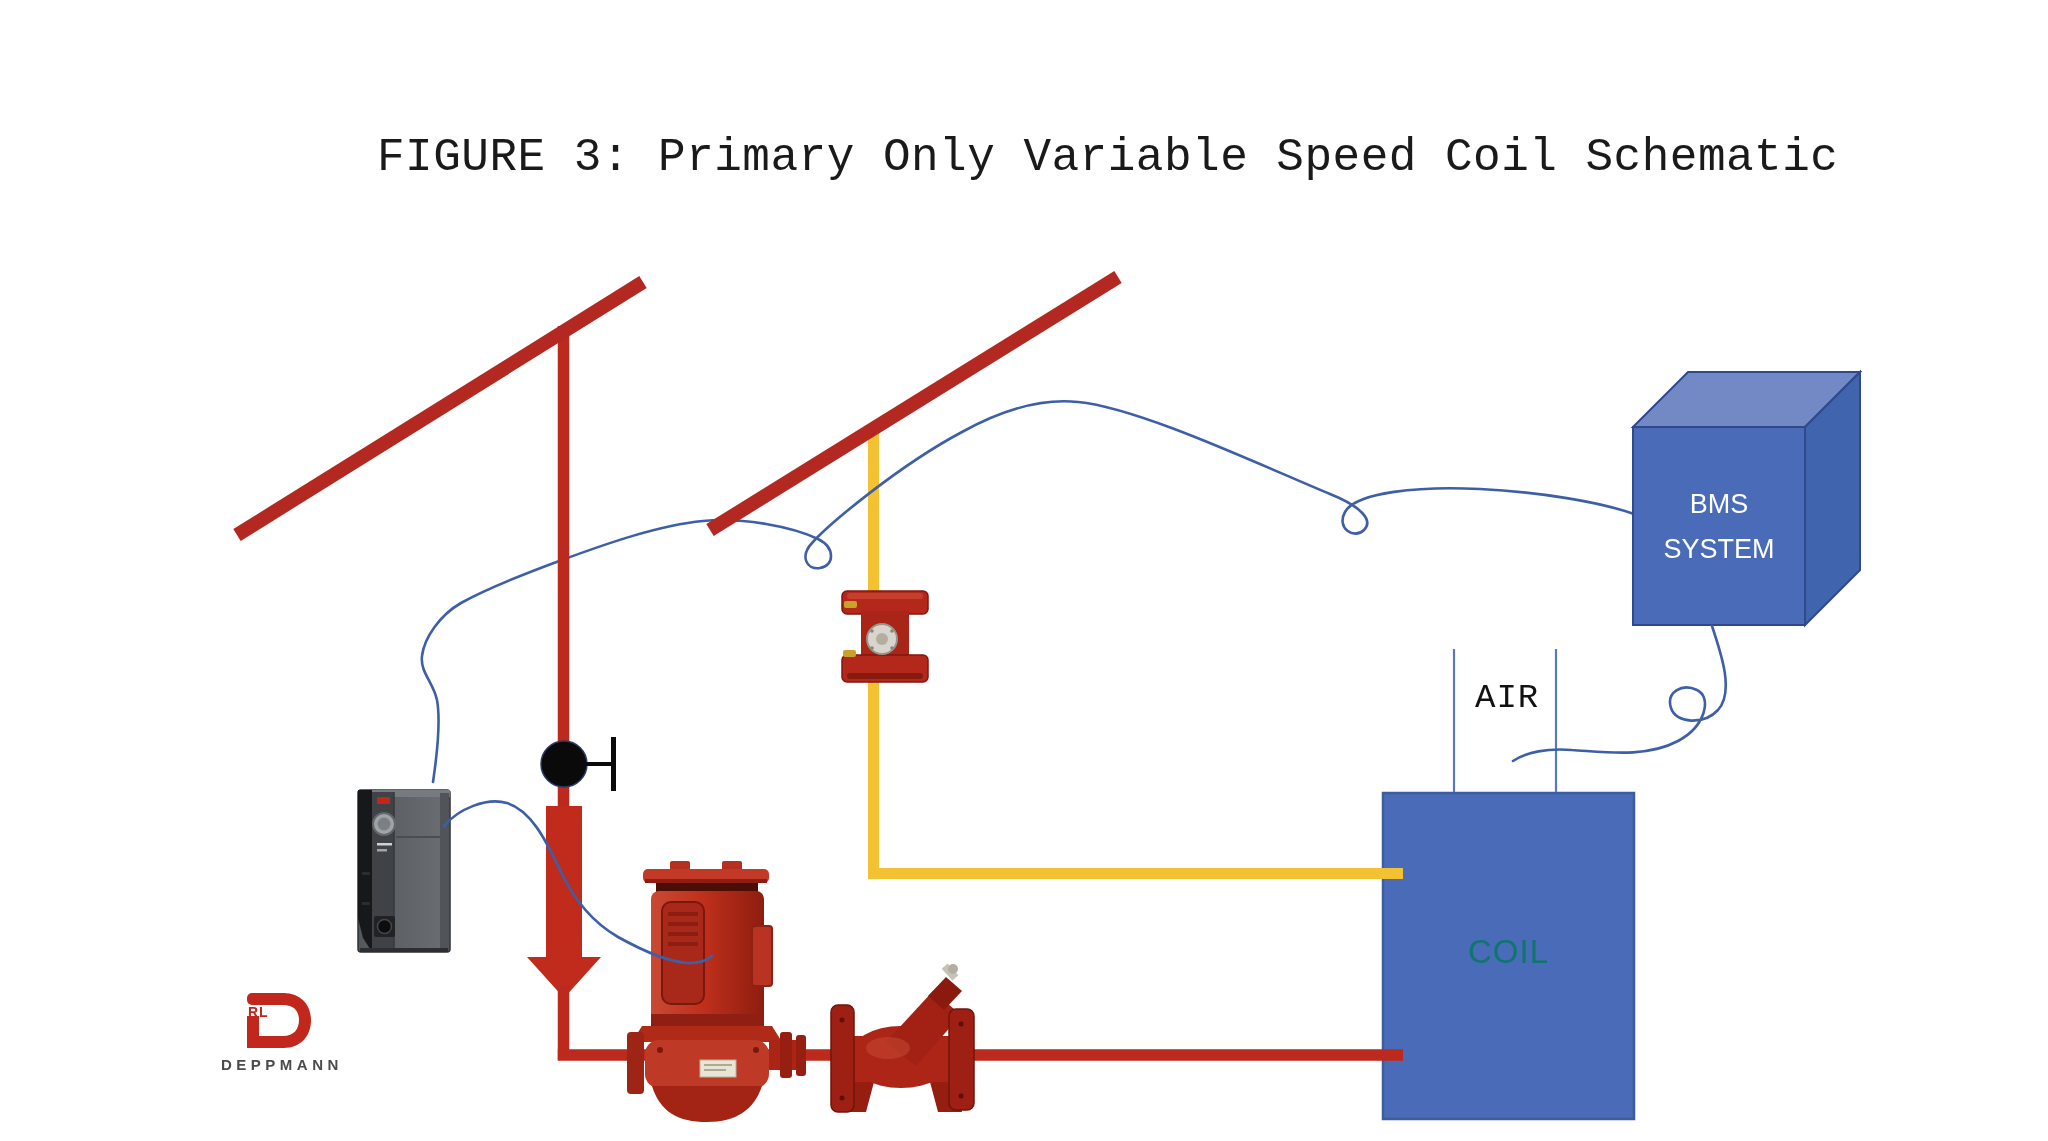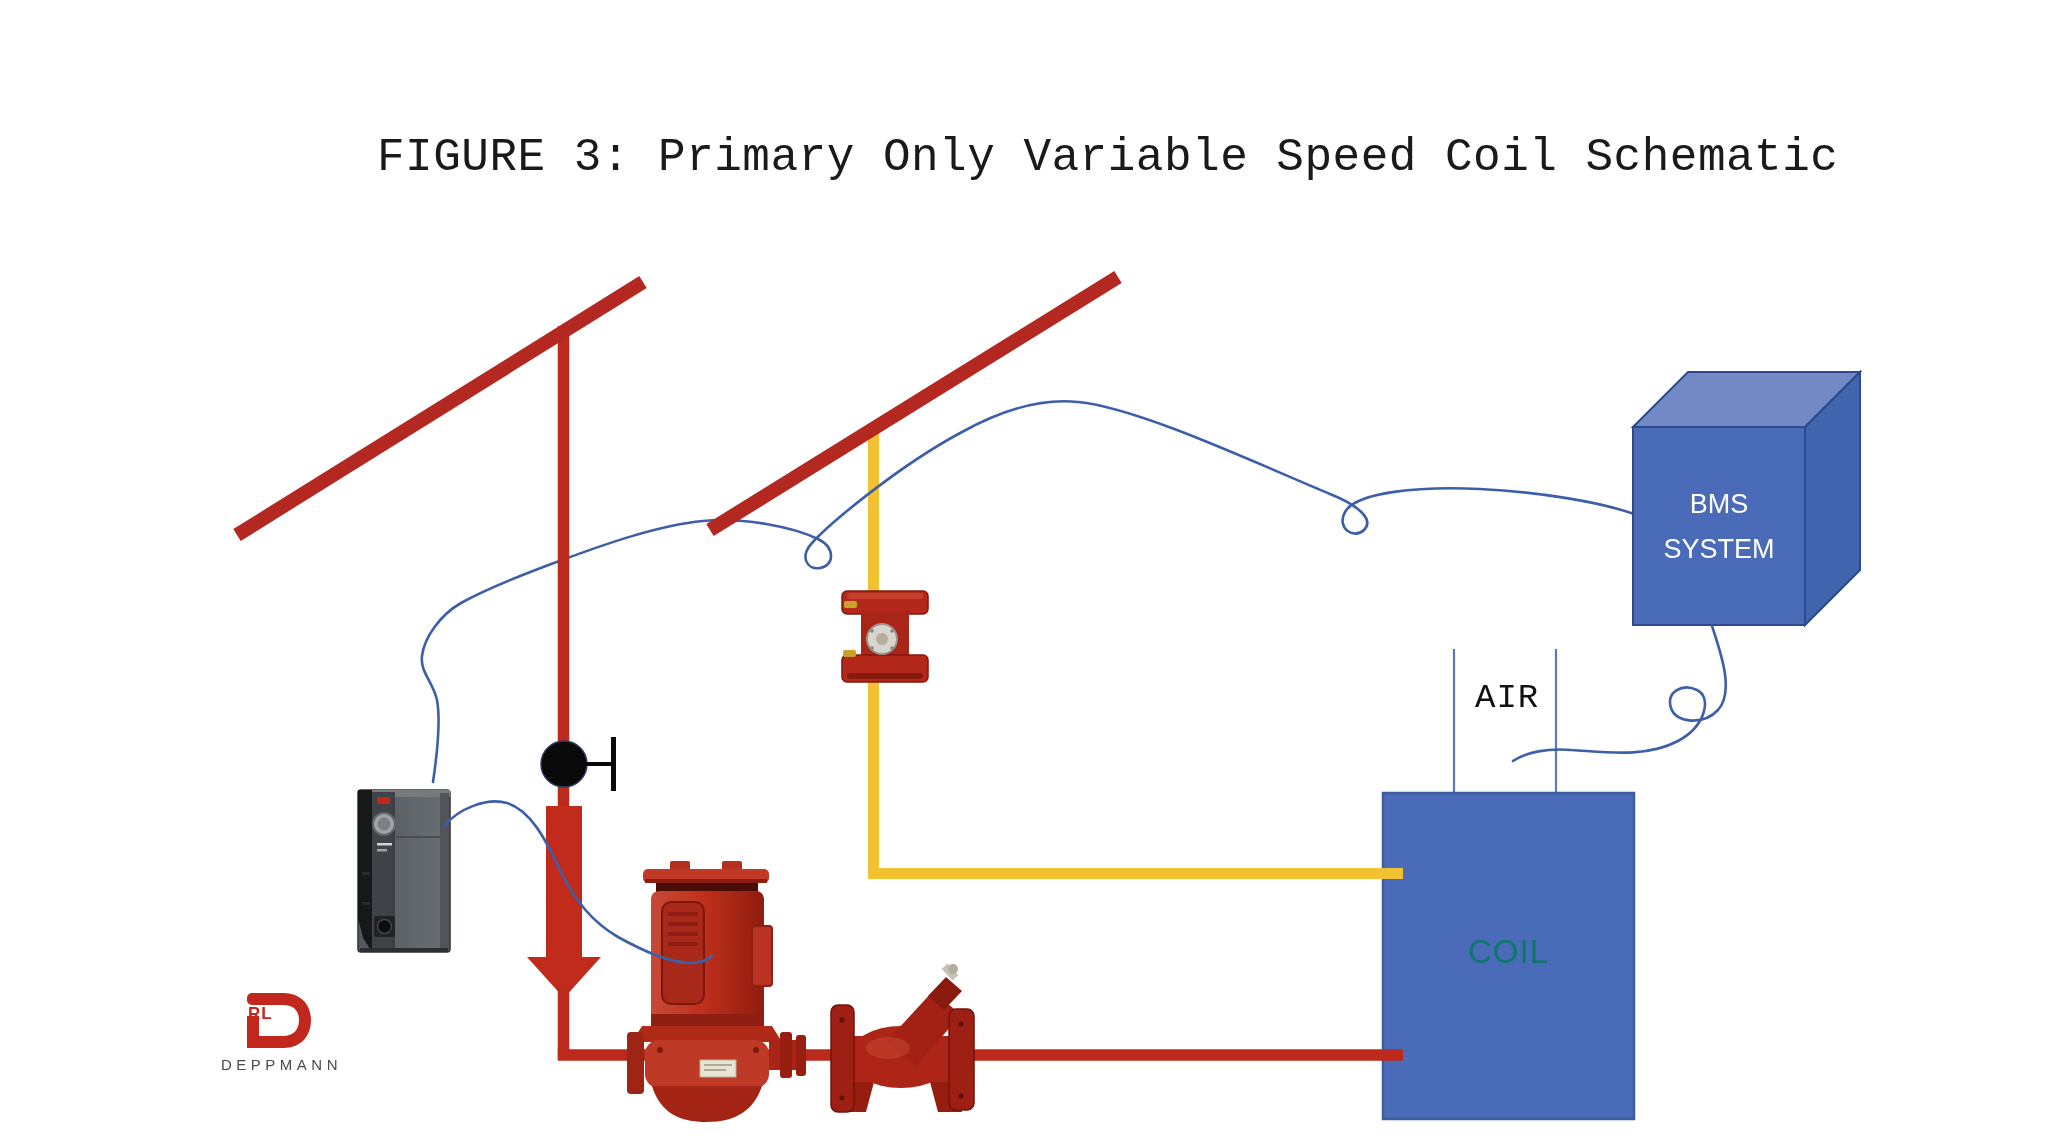--- a/index.html
+++ b/index.html
@@ -23,25 +23,25 @@
   .coil-label{
     left:1383px;top:933px;width:251px;
     text-align:center;color:#0f766e;font-size:33px;letter-spacing:1px;
   }
   .air-label{
     left:1475px;top:679px;
     font-size:34px;color:#111111;letter-spacing:1px;font-family:Liberation Mono, monospace;
   }
   .logo-rl{
     left:248px;top:1004px;
-    font-size:17px;font-weight:700;color:#c1271d;letter-spacing:1px;
+    font-size:14px;font-weight:700;color:#c1271d;letter-spacing:1px;
   }
   .logo-company{
     left:221px;top:1056px;
-    font-size:15px;font-weight:400;color:#4b4b4b;letter-spacing:4.5px;
+    font-size:15px;font-weight:700;color:#4b4b4b;letter-spacing:4.5px;
   }
 </style>
 </head>
 <body>
 
 <div class="canvas">
 
   <svg class="layer" width="2048" height="1141" viewBox="0 0 2048 1141">
     <defs>
       <linearGradient id="pumpGrad" x1="0" y1="0" x2="1" y2="0">

